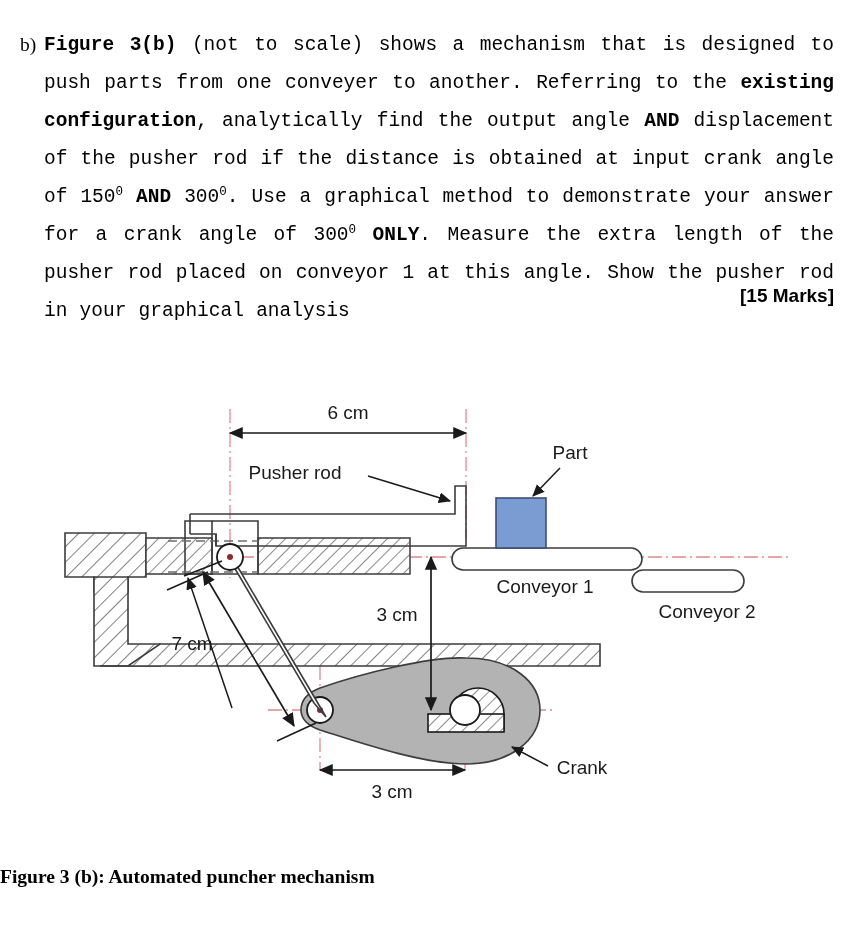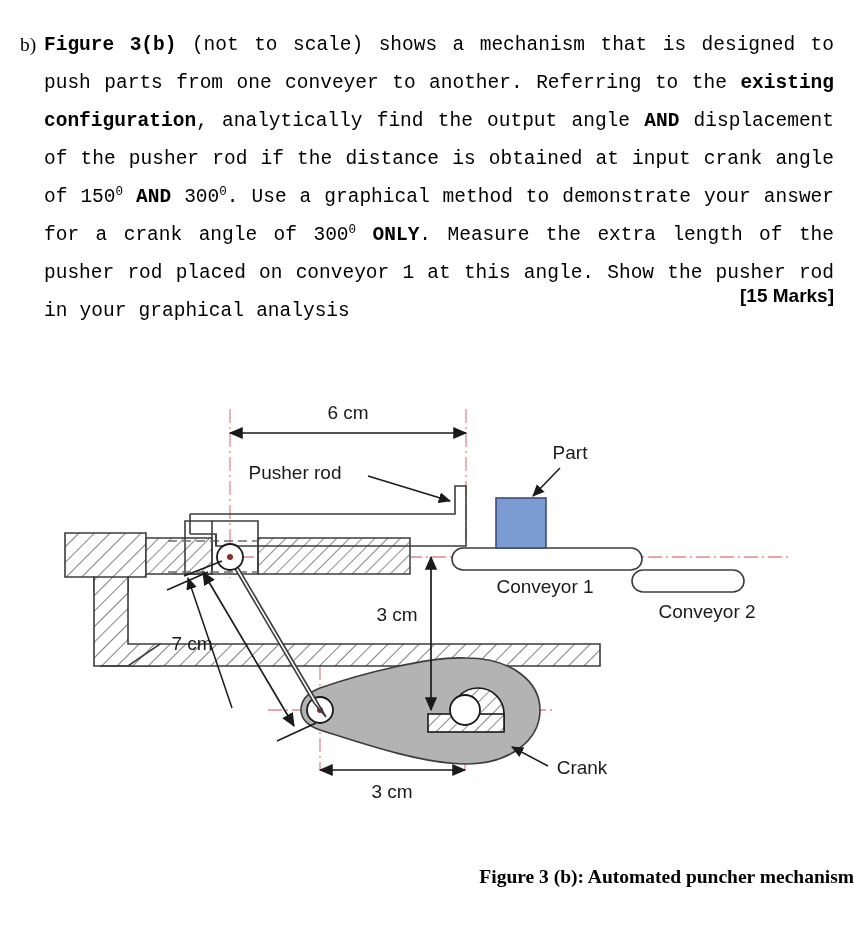--- a/index.html
+++ b/index.html
@@ -70,21 +70,21 @@
     height: 460px;
     text-align: center;
   }
   #figure-svg { display: block; }
 
   #figure-caption {
     position: absolute;
     left: 0;
     top: 866px;
     width: 854px;
-    text-align: right;
+    text-align: left;
     font-family: "Liberation Serif", serif;
     font-size: 19.5px;
     font-weight: bold;
   }
 
   
   .edge      { fill: none; stroke: #3c3c3c; stroke-width: 1.6; }
   .centerline{ stroke: #e08a8a; stroke-width: 1.3; fill: none;
                stroke-dasharray: 14 4 2 4; }
   .dashline  { stroke: #6e6e6e; stroke-width: 1.4; fill: none;

